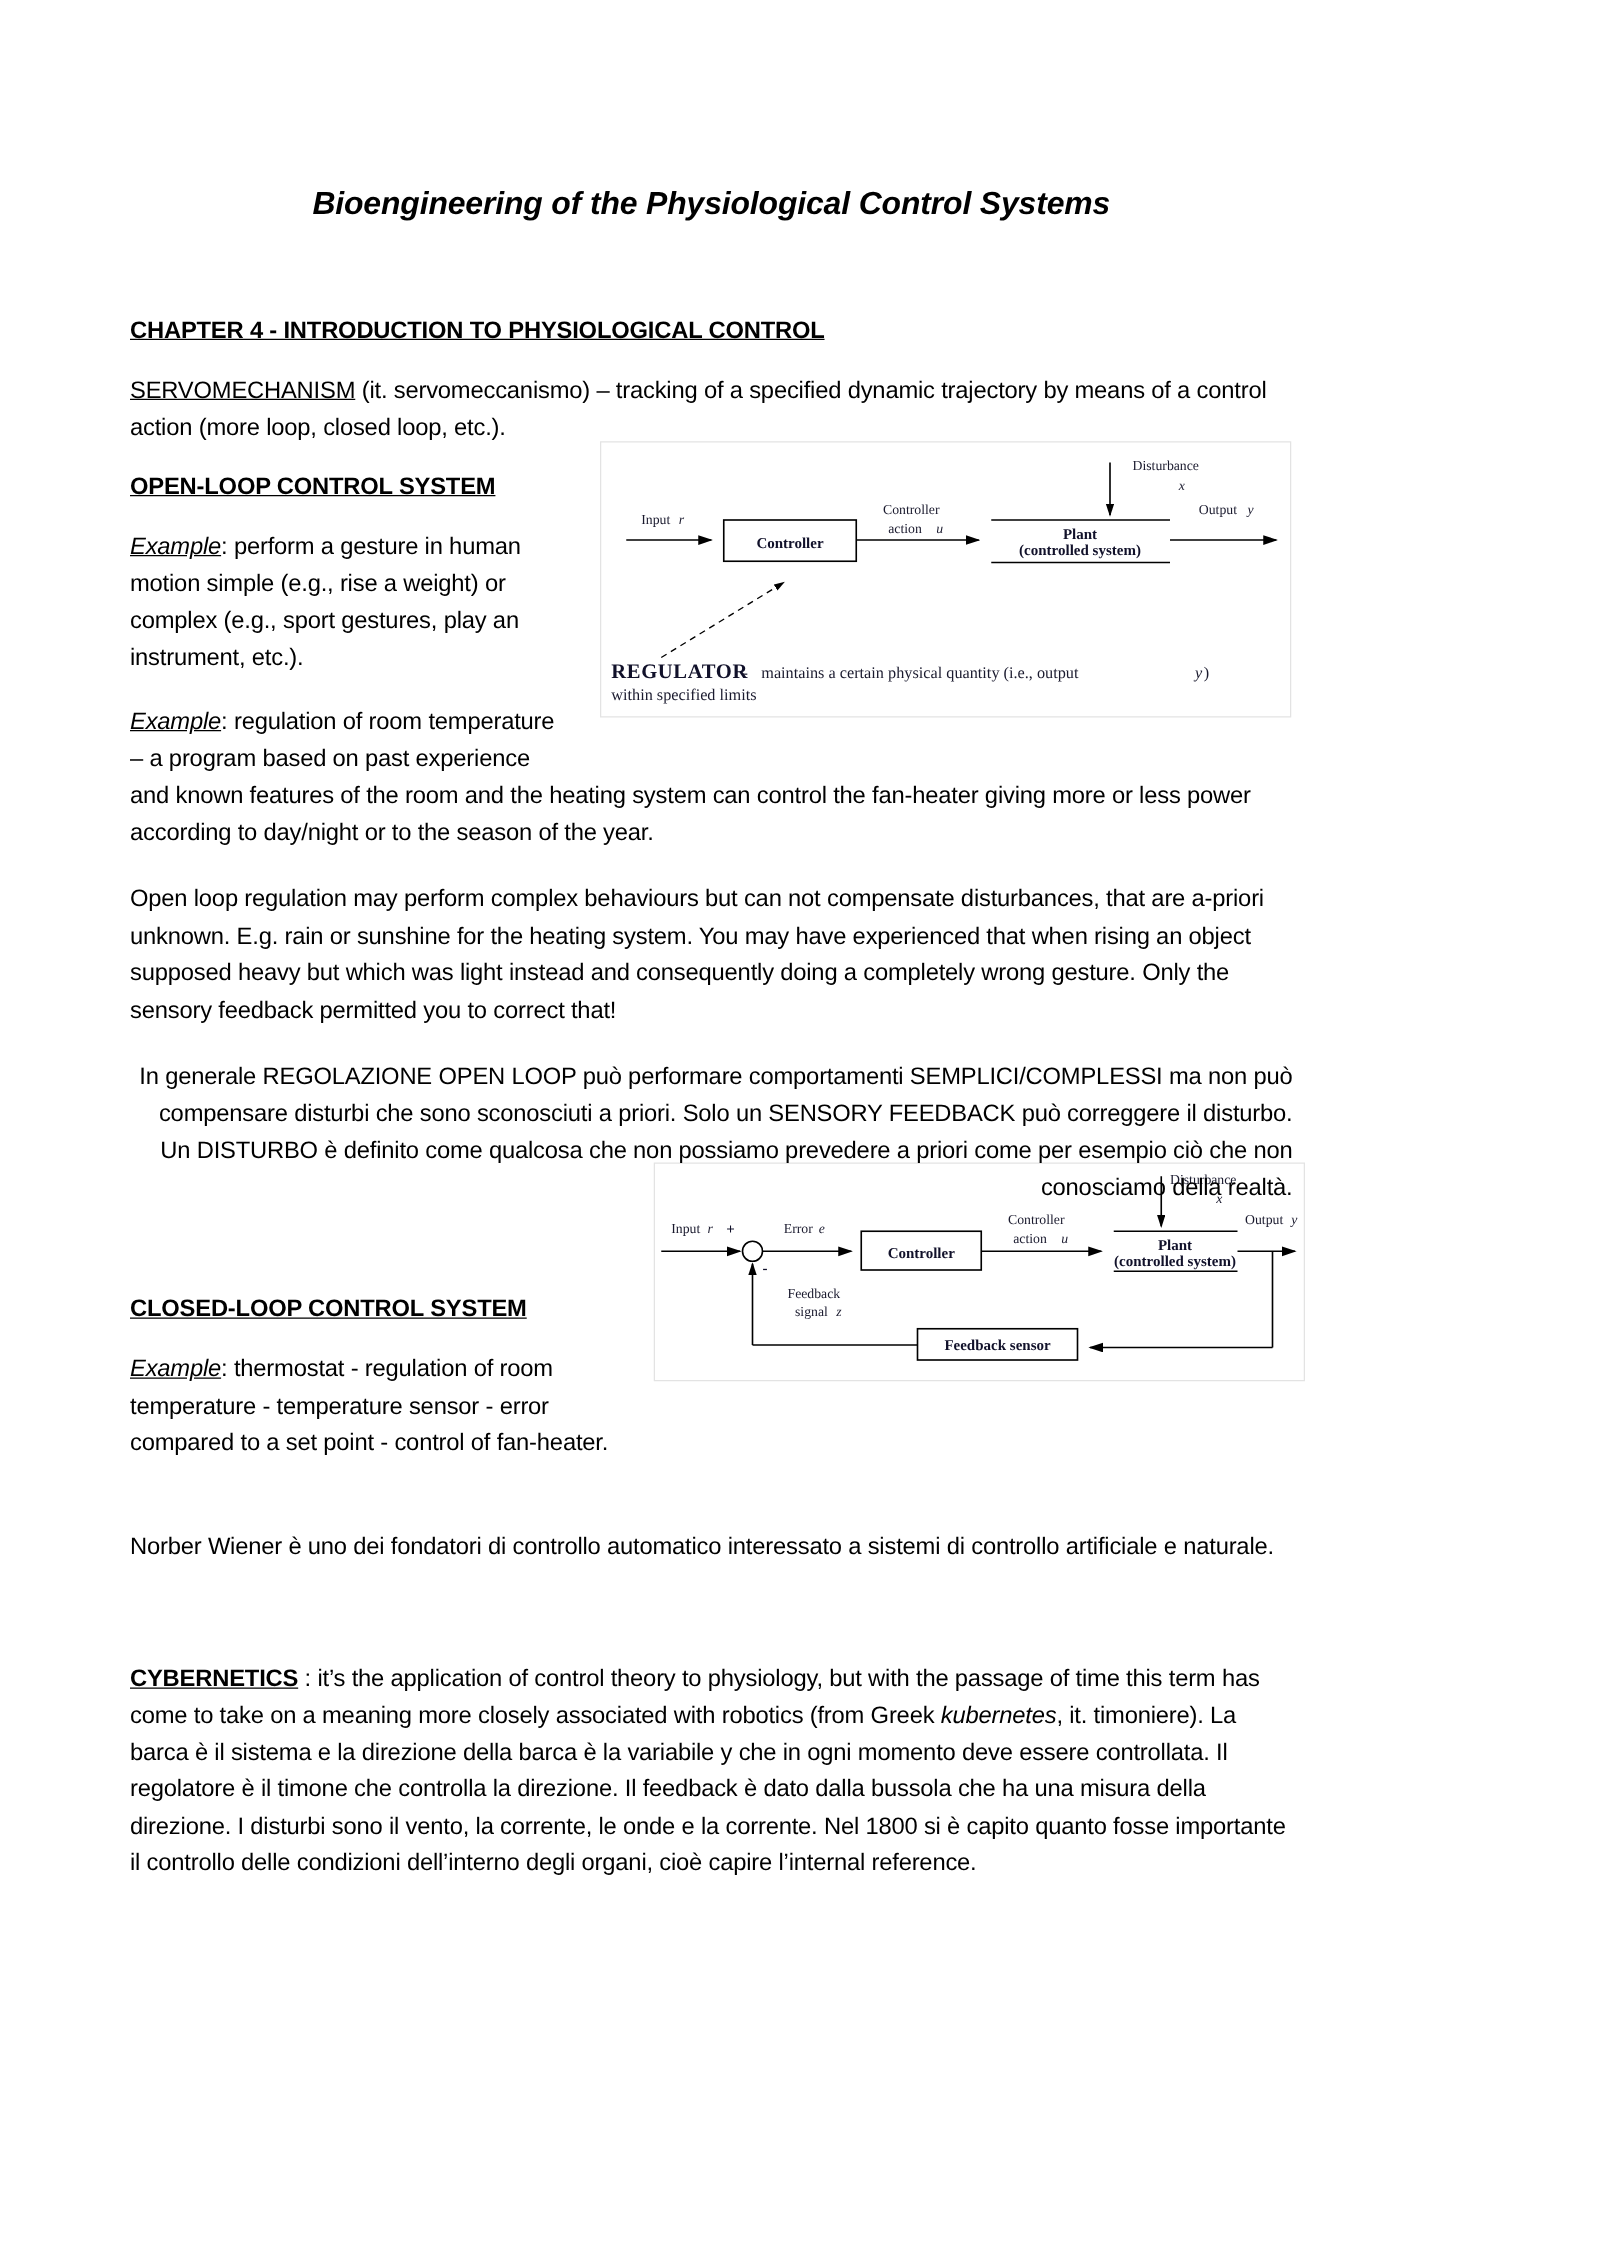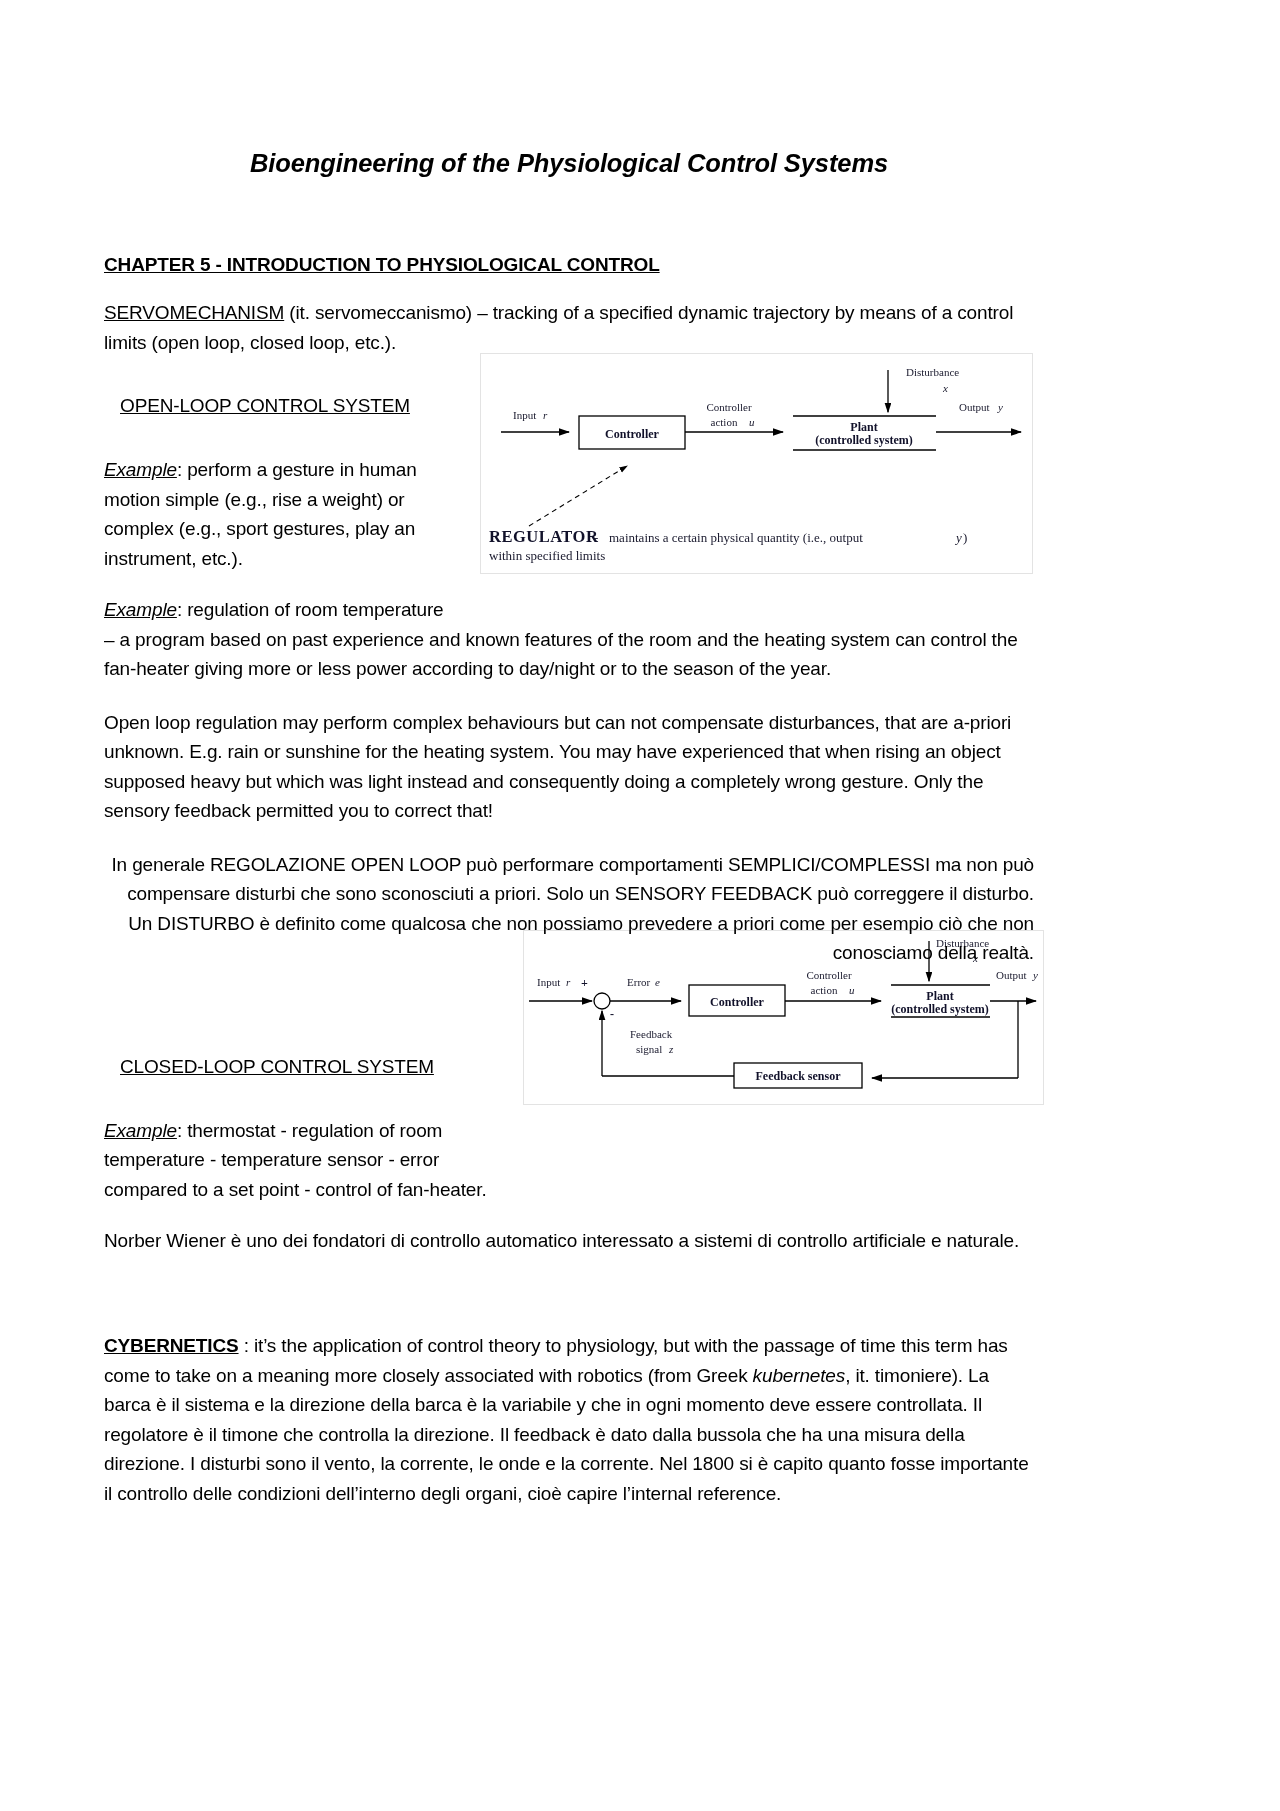--- a/index.html
+++ b/index.html
@@ -51,24 +51,24 @@
     letter-spacing: -0.15px;
   }
   .para { padding-top: 22px; }
   .u { text-decoration: underline; }
   .i { font-style: italic; }
   .bu { font-weight: bold; text-decoration: underline; }
   .iu { font-style: italic; text-decoration: underline; }
 
   .section-heading {
     font-size: 19px;
-    font-weight: normal;
+    font-weight: bold;
     text-decoration: underline;
     letter-spacing: -0.15px;
-    margin: 16px;
+    margin: 0;
   }
 
   
   .fig {
     position: absolute;
     background: #ffffff;
     border: 1px solid #e3e3e3;
     box-sizing: border-box;
   }
   #fig-open {
@@ -237,23 +237,23 @@
       <text class="dlab" x="106" y="107">Feedback</text>
       <text class="dlab" x="112" y="122">signal</text>
       <text class="dlab-i" x="145" y="122">z</text>
     </svg>
   </div>
 
   <div class="content">
 
     <h1 class="doc-title">Bioengineering of the Physiological Control Systems</h1>
 
-    <div class="chapter-heading">CHAPTER 5 - INTRODUCTION TO PHYSIOLOGICAL CONTROL</div>
-
-    <p class="para"><span class="u">SERVOMECHANISM</span><span> (it. servomeccanismo) – tracking of a specified dynamic trajectory by means of a control limits (open loop, closed loop, etc.).</span></p>
+    <div class="chapter-heading">CHAPTER 4 - INTRODUCTION TO PHYSIOLOGICAL CONTROL</div>
+
+    <p class="para"><span class="u">SERVOMECHANISM</span><span> (it. servomeccanismo) – tracking of a specified dynamic trajectory by means of a control action (more loop, closed loop, etc.).</span></p>
 
     <div style="padding-top:22px;">
       <div class="spacer-open"></div>
       <div class="section-heading">OPEN-LOOP CONTROL SYSTEM</div>
       <p class="para"><span class="iu">Example</span><span>: perform a gesture in human motion simple (e.g., rise a weight) or complex (e.g., sport gestures, play an instrument, etc.).</span></p>
       <p class="para"><span class="iu">Example</span><span>: regulation of room temperature – a program based on past experience and known features of the room and the heating system can control the fan-heater giving more or less power according to day/night or to the season of the year.</span></p>
       <div class="clearer"></div>
     </div>
 
     <p class="para" style="padding-top:24px;">Open loop regulation may perform complex behaviours but can not compensate disturbances, that are a-priori unknown. E.g. rain or sunshine for the heating system. You may have experienced that when rising an object supposed heavy but which was light instead and consequently doing a completely wrong gesture. Only the sensory feedback permitted you to correct that!</p>

